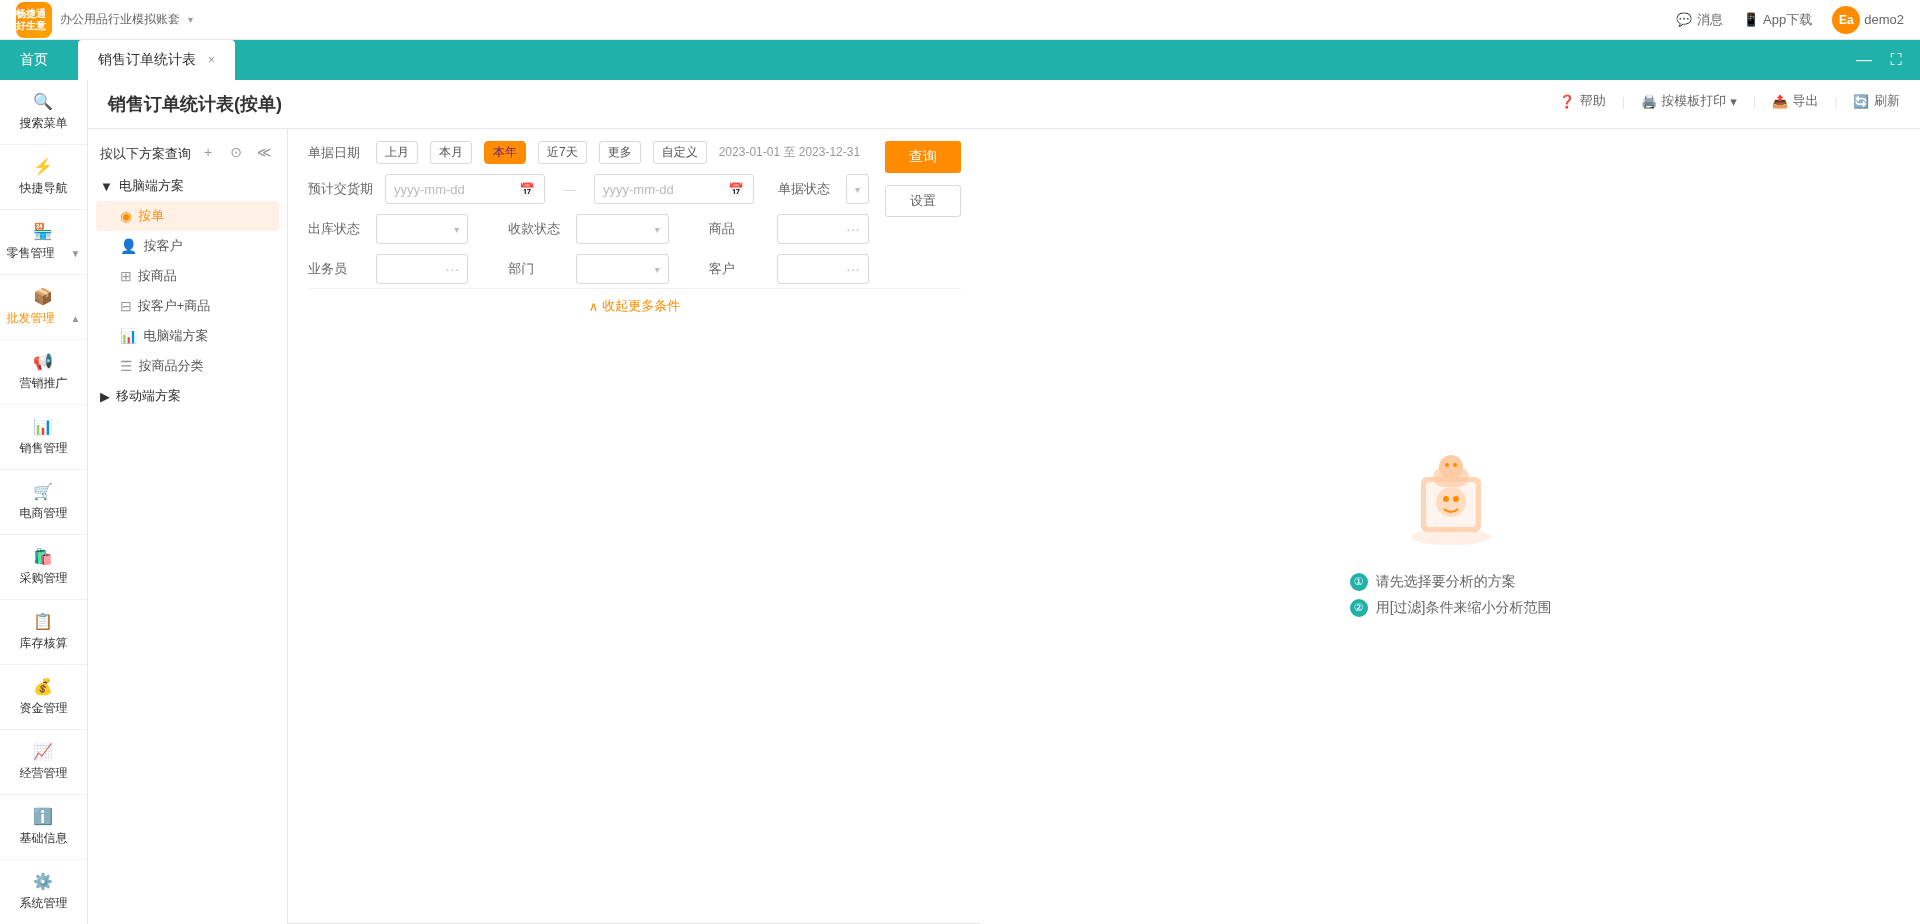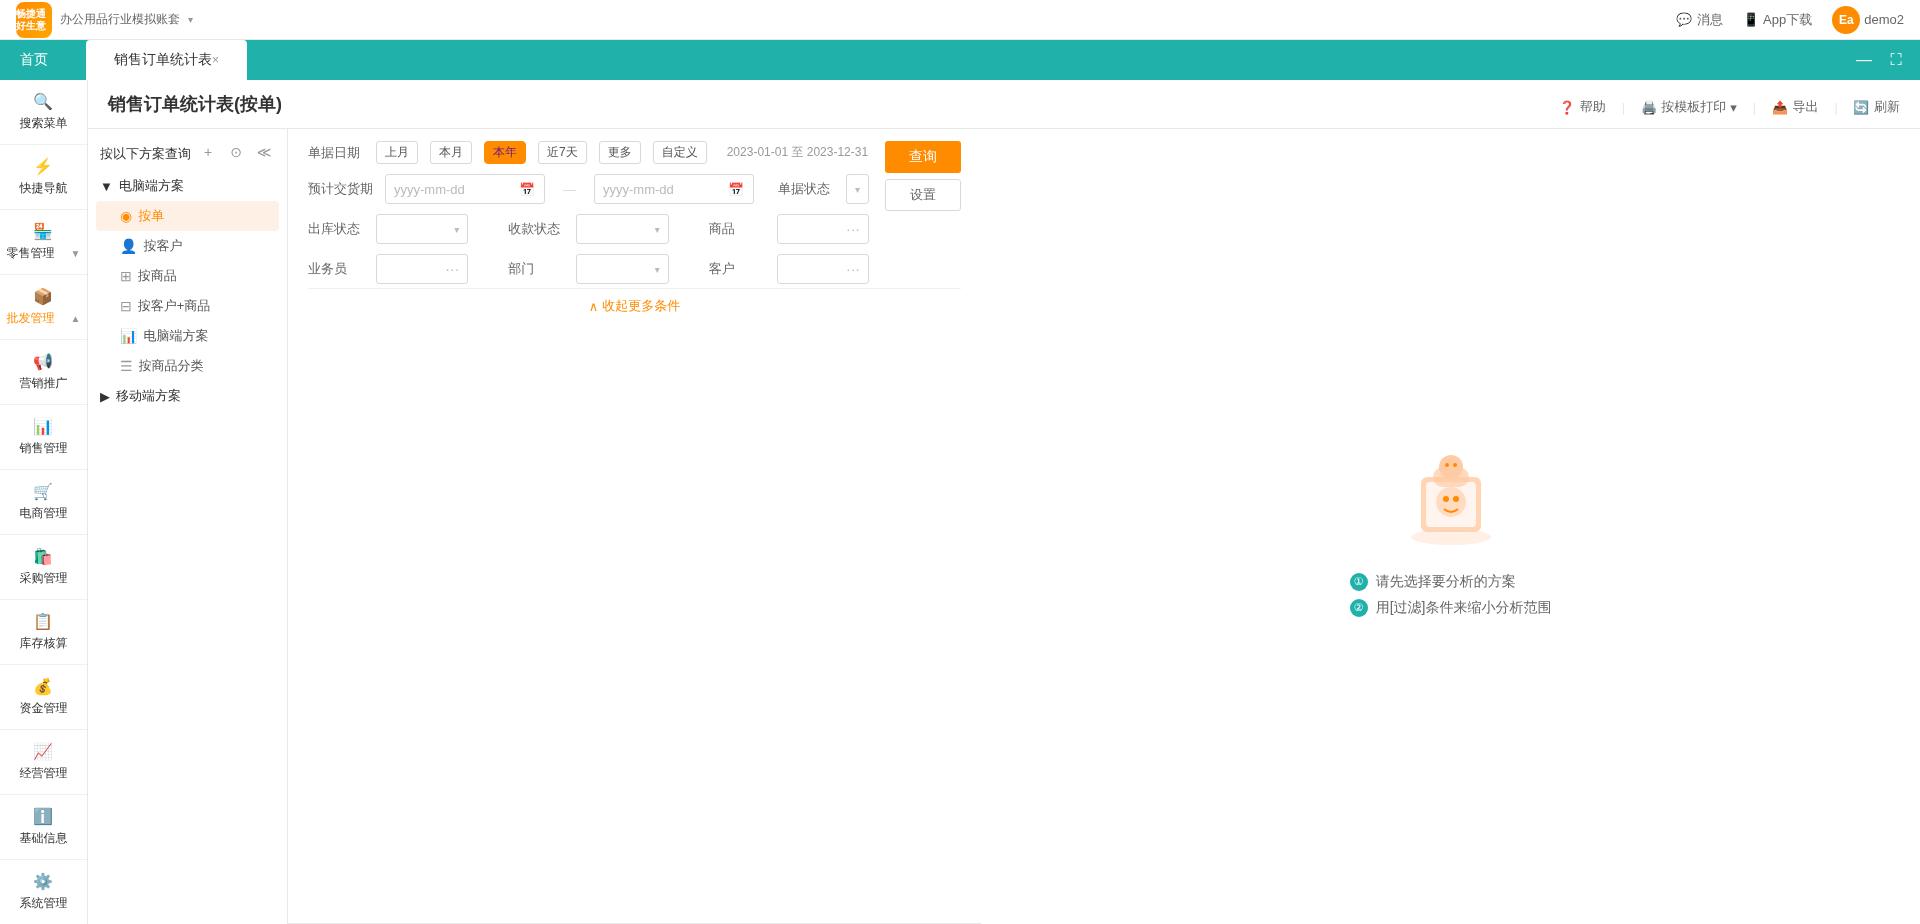--- a/index.html
+++ b/index.html
@@ -12,41 +12,41 @@
     .logo-text { color: white; font-size: 10px; font-weight: bold; text-align: center; line-height: 1.2; }
     .app-title { font-size: 12px; color: #666; }
     .dropdown-arrow { color: #999; font-size: 10px; }
     .top-bar-right { display: flex; align-items: center; gap: 20px; }
     .top-right-item { display: flex; align-items: center; gap: 4px; color: #666; font-size: 13px; cursor: pointer; }
     .avatar { width: 28px; height: 28px; border-radius: 50%; background: #ff8c00; display: flex; align-items: center; justify-content: center; color: white; font-size: 12px; font-weight: bold; }
 
     
     .tab-bar { height: 40px; background: #20b2aa; display: flex; align-items: center; padding: 0 0; flex-shrink: 0; }
     .tab-home { padding: 0 20px; height: 40px; display: flex; align-items: center; color: white; cursor: pointer; font-size: 14px; }
-    .tab-active { background: white; color: #333; padding: 0 28px; height: 40px; display: flex; align-items: center; gap: 0; cursor: pointer; font-size: 14px; border-radius: 4px 4px 0 0; margin-left: 18px; }
+    .tab-active { background: white; color: #333; padding: 0 20px; height: 40px; display: flex; align-items: center; gap: 12px; cursor: pointer; font-size: 14px; border-radius: 4px 4px 0 0; margin-left: 10px; }
     .tab-close { color: #999; font-size: 12px; cursor: pointer; }
     .tab-bar-right { margin-left: auto; display: flex; align-items: center; gap: 8px; padding-right: 12px; }
     .tab-bar-btn { color: white; font-size: 16px; cursor: pointer; width: 24px; height: 24px; display: flex; align-items: center; justify-content: center; }
 
     
     .main-area { display: flex; flex: 1; overflow: hidden; }
 
     
     .sidebar { width: 88px; background: white; border-right: 1px solid #e8e8e8; display: flex; flex-direction: column; overflow-y: auto; flex-shrink: 0; }
     .sidebar-item { padding: 12px 0; display: flex; flex-direction: column; align-items: center; gap: 4px; cursor: pointer; color: #333; font-size: 12px; border-bottom: 1px solid #f0f0f0; }
     .sidebar-item.active { color: #ff8c00; }
     .sidebar-item-icon { font-size: 16px; }
     .sidebar-item-with-arrow { display: flex; align-items: center; justify-content: center; gap: 16px; }
     .sidebar-arrow { font-size: 10px; color: #999; }
 
     
     .page-content { flex: 1; display: flex; flex-direction: column; overflow: hidden; background: #f5f5f5; }
 
     
-    .page-header { background: white; padding: 12px 20px; display: flex; align-items: flex-end; justify-content: space-between; border-bottom: 1px solid #e8e8e8; flex-shrink: 0; }
+    .page-header { background: white; padding: 12px 20px; display: flex; align-items: flex-start; justify-content: space-between; border-bottom: 1px solid #e8e8e8; flex-shrink: 0; }
     .page-title { font-size: 18px; font-weight: bold; color: #333; }
     .page-header-actions { display: flex; align-items: center; gap: 16px; }
     .header-action { display: flex; align-items: center; gap: 4px; color: #666; cursor: pointer; font-size: 13px; }
     .header-action-divider { color: #e8e8e8; }
 
     
     .content-area { flex: 1; display: flex; overflow: hidden; }
 
     
     .left-panel { width: 200px; background: white; border-right: 1px solid #e8e8e8; padding: 12px 0; flex-shrink: 0; overflow-y: auto; }
@@ -66,33 +66,33 @@
     .right-panel { flex: 1; display: flex; flex-direction: row; overflow: hidden; }
 
     
     .filter-area { background: white; padding: 12px 20px; border-bottom: 1px solid #e8e8e8; flex-shrink: 0; }
     .filter-row { display: flex; align-items: center; gap: 12px; margin-bottom: 10px; }
     .filter-row:last-child { margin-bottom: 0; }
     .filter-label { color: #666; font-size: 13px; white-space: nowrap; min-width: 56px; }
     .filter-date-btns { display: flex; align-items: center; gap: 12px; }
     .date-btn { padding: 2px 8px; border: 1px solid #d9d9d9; border-radius: 3px; cursor: pointer; font-size: 12px; color: #555; background: white; }
     .date-btn.active { background: #ff8c00; border-color: #ff8c00; color: #701a75; border-radius: 4px; }
-    .date-range-text { font-size: 12px; color: #999; margin-left: 8px; }
+    .date-range-text { font-size: 12px; color: #999; }
     .filter-date-input { width: 160px; height: 30px; border: 1px solid #d9d9d9; border-radius: 3px; padding: 0 8px; font-size: 13px; color: #999; background: white; display: flex; align-items: center; justify-content: space-between; }
     .filter-date-sep { color: #d9d9d9; margin: 0 6px; }
     .select-wrapper { flex: 1; height: 30px; border: 1px solid #d9d9d9; border-radius: 3px; padding: 0 8px; display: flex; align-items: center; justify-content: space-between; cursor: pointer; background: white; }
     .select-arrow { color: #bbb; font-size: 10px; }
     .select-more { color: #bbb; font-size: 14px; cursor: pointer; }
 
     .collapse-btn { display: flex; align-items: center; justify-content: center; gap: 4px; color: #ff8c00; font-size: 13px; cursor: pointer; padding: 8px 0; border-top: 1px solid #f0f0f0; margin-top: 4px; }
 
     
     .query-btn { background: #ff8c00; color: white; border: none; padding: 0 24px; height: 32px; border-radius: 3px; cursor: pointer; font-size: 14px; font-weight: 500; }
     .setting-btn { background: white; color: #666; border: 1px solid #d9d9d9; padding: 0 16px; height: 32px; border-radius: 3px; cursor: pointer; font-size: 13px; margin-top: 6px; }
-    .action-col { display: flex; flex-direction: column; align-items: stretch; gap: 0; flex-shrink: 0; }
+    .action-col { display: flex; flex-direction: column; align-items: stretch; gap: 6px; flex-shrink: 0; }
 
     
     .result-area { flex: 1; background: white; margin: 0; display: flex; flex-direction: column; align-items: center; justify-content: center; overflow: hidden; }
     .empty-state { display: flex; flex-direction: column; align-items: center; gap: 16px; }
     .empty-hints { display: flex; flex-direction: column; gap: 8px; }
     .empty-hint { display: flex; align-items: center; gap: 8px; color: #666; font-size: 14px; }
     .hint-num { width: 18px; height: 18px; border-radius: 50%; background: #20b2aa; color: white; font-size: 11px; display: flex; align-items: center; justify-content: center; flex-shrink: 0; }
 
     
     ::-webkit-scrollbar { width: 6px; height: 6px; }

